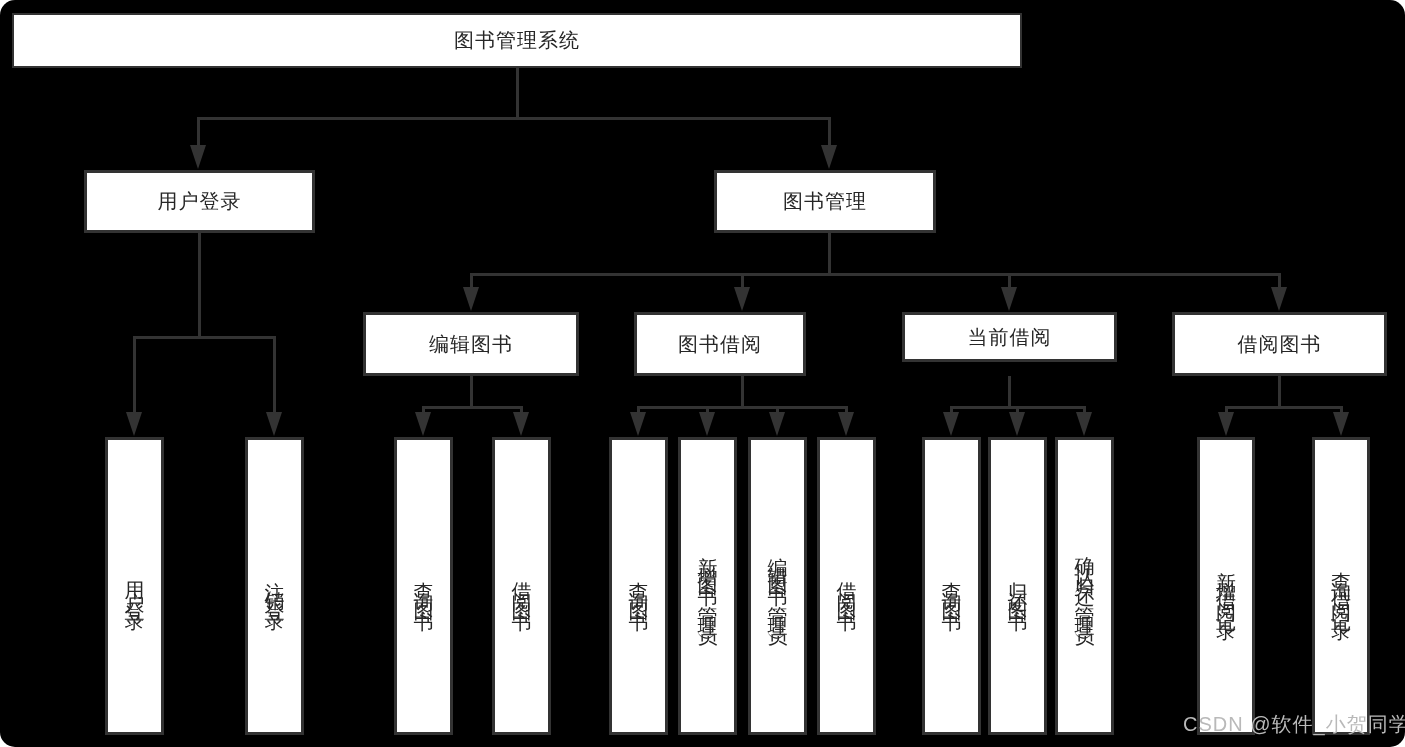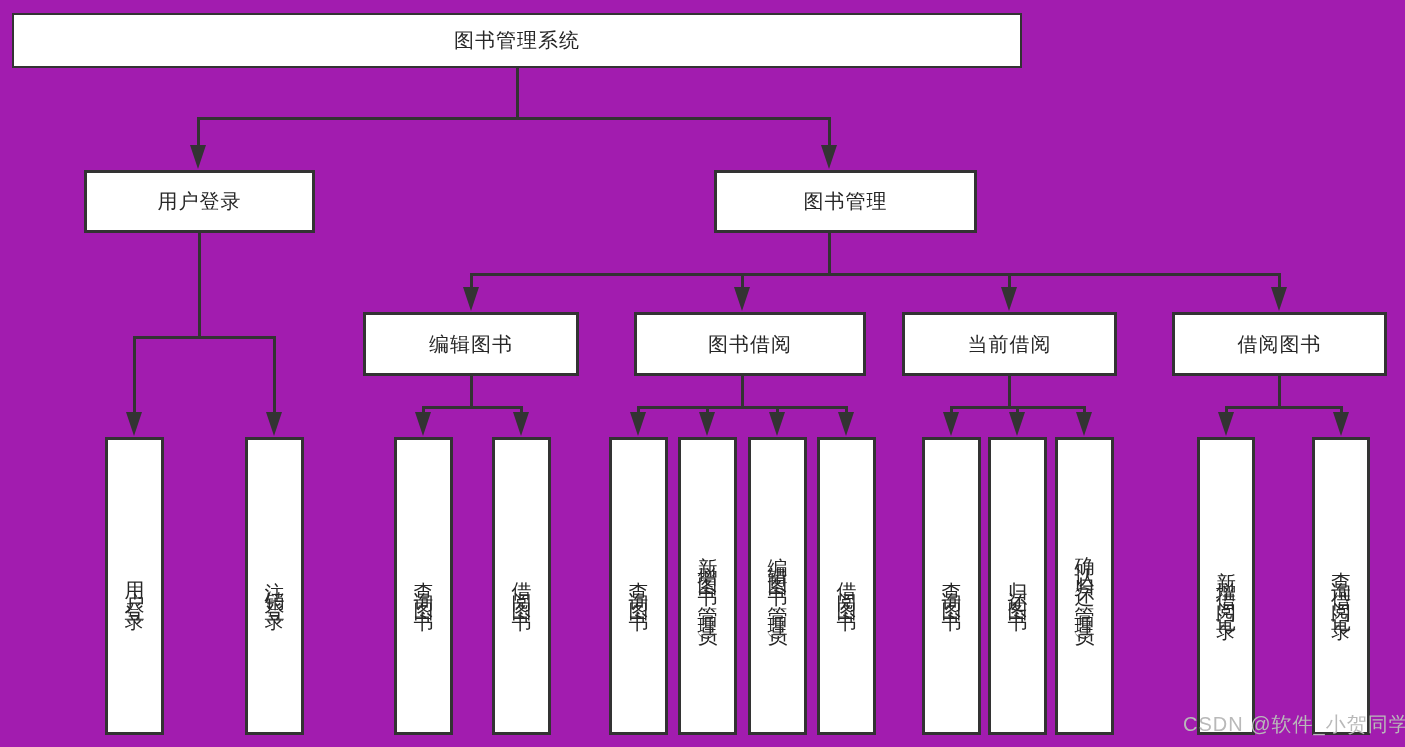--- a/index.html
+++ b/index.html
@@ -1,19 +1,19 @@
 <!DOCTYPE html>
 <html><head>
 <meta charset="utf-8">
 <style>
   html,body{margin:0;padding:0;background:#ffffff;}
   .canvas{
-    position:relative;width:1405px;height:747px;background:#a21caf;
+    position:relative;width:1405px;height:747px;background:#000000;
     font-family:"Liberation Sans","DejaVu Sans",sans-serif;
-    overflow:hidden;color:#262626;
+    overflow:hidden;color:#262626;border-radius:15px;
   }
   .node{
     position:absolute;box-sizing:border-box;background:#ffffff;
     border:3px solid #333333;display:flex;align-items:center;justify-content:center;
   }
   .node.root{border-width:2px;}
   .h-label{font-size:20px;letter-spacing:1px;white-space:nowrap;}
   .v-label{
     writing-mode:vertical-rl;font-size:20px;letter-spacing:10px;
     line-height:1.05;white-space:nowrap;
@@ -43,21 +43,21 @@
   <div class="vline" style="left:516px;top:68px;height:49px;"></div>
   <div class="hline" style="left:197px;top:117px;width:634px;"></div>
   <div class="vline" style="left:197px;top:117px;height:32px;"></div>
   <div class="arrow" style="left:190px;top:145px;"></div>
   <div class="vline" style="left:828px;top:117px;height:32px;"></div>
   <div class="arrow" style="left:821px;top:145px;"></div>
 
   <div class="node" style="left:84px;top:170px;width:231px;height:63px;">
     <span class="h-label">用户登录</span>
   </div>
-  <div class="node" style="left:714px;top:170px;width:263px;height:63px;">
+  <div class="node" style="left:714px;top:170px;width:222px;height:63px;">
     <span class="h-label">图书管理</span>
   </div>
 
   <div class="vline" style="left:198px;top:233px;height:103px;"></div>
   <div class="hline" style="left:133px;top:336px;width:143px;"></div>
   <div class="vline" style="left:133px;top:336px;height:78px;"></div>
   <div class="arrow" style="left:126px;top:412px;"></div>
   <div class="vline" style="left:273px;top:336px;height:78px;"></div>
   <div class="arrow" style="left:266px;top:412px;"></div>
 
@@ -68,24 +68,24 @@
   <div class="vline" style="left:741px;top:273px;height:17px;"></div>
   <div class="arrow" style="left:734px;top:287px;"></div>
   <div class="vline" style="left:1008px;top:273px;height:17px;"></div>
   <div class="arrow" style="left:1001px;top:287px;"></div>
   <div class="vline" style="left:1278px;top:273px;height:17px;"></div>
   <div class="arrow" style="left:1271px;top:287px;"></div>
 
   <div class="node" style="left:363px;top:312px;width:216px;height:64px;">
     <span class="h-label">编辑图书</span>
   </div>
-  <div class="node" style="left:634px;top:312px;width:232px;height:64px;">
+  <div class="node" style="left:634px;top:312px;width:172px;height:64px;">
     <span class="h-label">图书借阅</span>
   </div>
-  <div class="node" style="left:902px;top:312px;width:215px;height:64px;">
+  <div class="node" style="left:902px;top:312px;width:215px;height:50px;">
     <span class="h-label">当前借阅</span>
   </div>
   <div class="node" style="left:1172px;top:312px;width:215px;height:64px;">
     <span class="h-label">借阅图书</span>
   </div>
 
   <div class="vline" style="left:470px;top:376px;height:30px;"></div>
   <div class="hline" style="left:422px;top:406px;width:101px;"></div>
   <div class="vline" style="left:422px;top:406px;height:9px;"></div>
   <div class="arrow" style="left:415px;top:412px;"></div>

